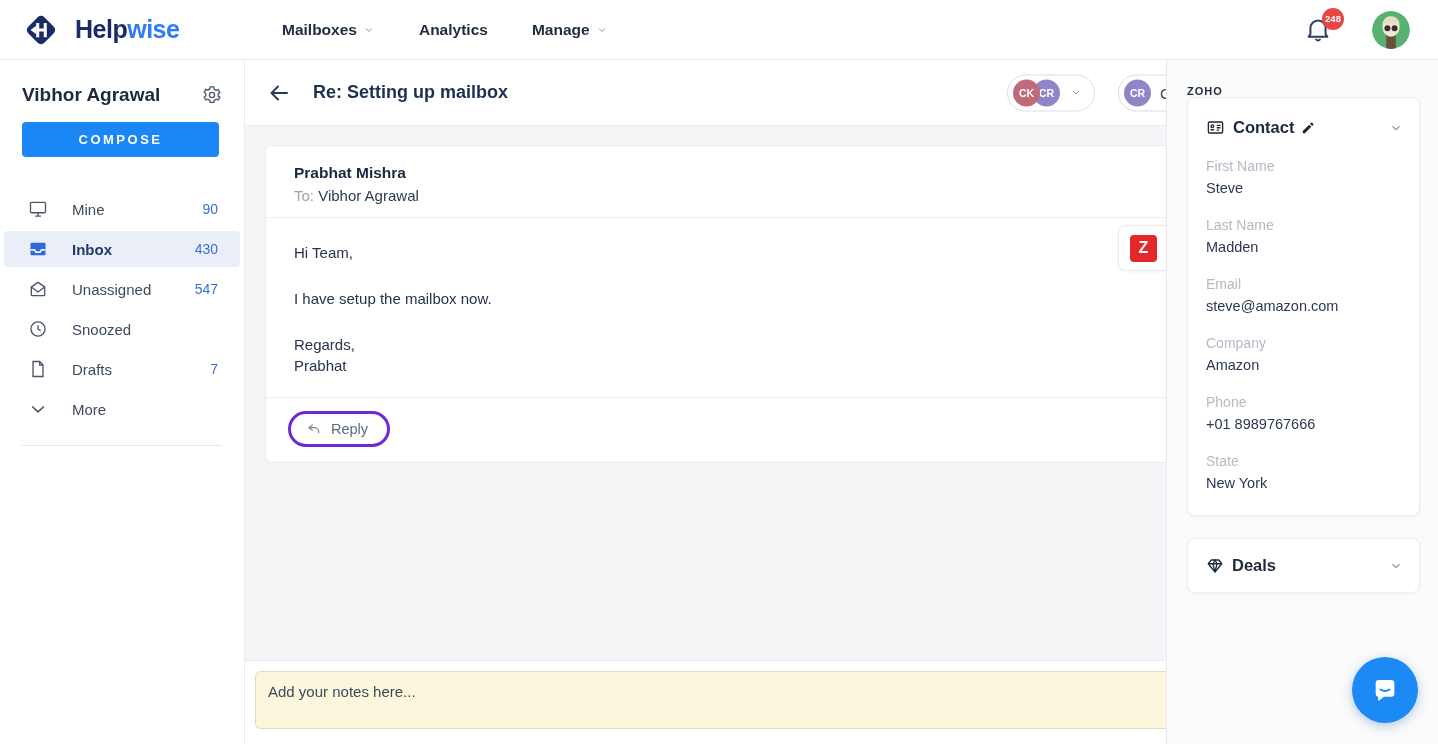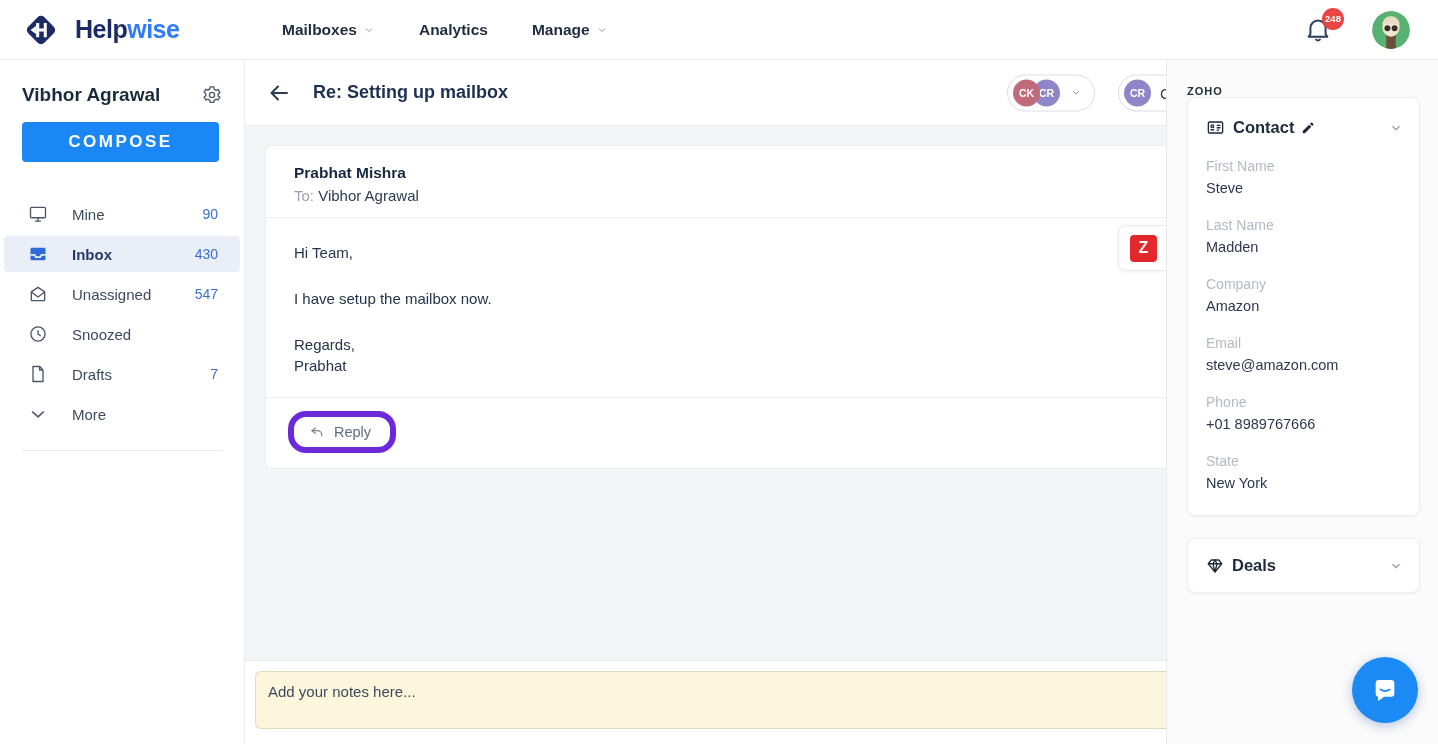--- a/index.html
+++ b/index.html
@@ -27,21 +27,21 @@
   
   .app { display:flex; height:684px; }
 
   
   .sidebar { width:245px; background:#fff; border-right:1px solid #ececf0;
     padding:24px 0 0 0; flex:0 0 auto; }
   .sb-head { display:flex; align-items:center; justify-content:space-between; padding:0 22px; }
   .sb-user { font-size:19px; font-weight:700; color:#1c2a3e; }
   .gear { width:20px; height:20px; stroke:#4a5568; stroke-width:1.6; fill:none; cursor:pointer; }
   .compose { display:block; width:197px; margin:16px 22px 0; background:#1b87f7; color:#fff;
-    border:none; border-radius:4px; font-family:inherit; font-size:17px; font-weight:700;
+    border:none; border-radius:4px; font-family:inherit; font-size:13px; font-weight:700;
     letter-spacing:2.5px; padding:10px 0; cursor:pointer; }
   .sb-nav { margin-top:34px; }
   .sb-item { display:flex; align-items:center; height:36px; padding:0 22px 0 24px;
     margin:0 4px 4px 4px; border-radius:4px; cursor:pointer; }
   .sb-item .sb-ic { width:20px; height:20px; stroke:#4a5568; stroke-width:1.6; fill:none; flex:0 0 auto; }
   .sb-item .sb-label { margin-left:24px; font-size:15px; color:#3c4a5e; }
   .sb-item .sb-count { margin-left:auto; font-size:14px; color:#3a6fd0; }
   .sb-item.active { background:#e9eef7; }
   .sb-item.active .sb-label { color:#253a66; font-weight:700; }
   .sb-divider { border:none; border-top:1px solid #e6e8ec; margin:18px 22px 0; }
@@ -72,21 +72,21 @@
   .msg-head { padding:18px 28px 13px; border-bottom:1px solid #eceef2; }
   .msg-from { font-size:15.5px; font-weight:700; color:#1a2940; }
   .msg-to { margin-top:5px; font-size:15px; color:#2c3b52; }
   .msg-to .to-label { color:#9aa3b0; }
   .msg-body { padding:24px 28px 20px; font-size:15px; color:#25344a; line-height:1.45; }
   .msg-body p { margin:0 0 24px; }
   .msg-body p.tight { margin:0; }
   .msg-body p.wide { margin:0 0 41px; }
   .msg-foot { border-top:1px solid #eceef2; padding:13px 22px 15px; }
   .reply-btn { display:inline-flex; align-items:center; gap:9px; background:#fff;
-    border:6px solid #6d28d9; border-radius:18px; padding:7px 19px 7px 15px; font-family:inherit;
+    border:3px solid #6d28d9; border-radius:18px; padding:7px 19px 7px 15px; font-family:inherit;
     font-size:14.5px; color:#5d6b7c; cursor:pointer; }
   .reply-ic { width:16px; height:16px; stroke:#7b8796; stroke-width:1.8; fill:none; }
 
   .zoho-chip { position:absolute; top:165px; right:0; width:48px; height:46px; background:#fff;
     border:1px solid #e8eaee; border-right:none; border-radius:8px 0 0 8px;
     box-shadow:0 1px 3px rgba(20,30,50,.06); display:flex; align-items:center; padding-left:11px; cursor:pointer; }
   .zoho-badge { width:27px; height:27px; background:#e3282b; border-radius:4px; color:#fff;
     font-size:16px; font-weight:700; display:flex; align-items:center; justify-content:center; }
 
   .notes-bar { position:absolute; bottom:0; left:0; right:0; height:84px; background:#fff;
@@ -312,26 +312,26 @@
       </div>
       <div class="crm-field">
         <div class="f-label">First Name</div>
         <div class="f-value">Steve</div>
       </div>
       <div class="crm-field">
         <div class="f-label">Last Name</div>
         <div class="f-value">Madden</div>
       </div>
       <div class="crm-field">
+        <div class="f-label">Email</div>
+        <div class="f-value">steve@amazon.com</div>
+      </div>
+      <div class="crm-field">
         <div class="f-label">Company</div>
         <div class="f-value">Amazon</div>
-      </div>
-      <div class="crm-field">
-        <div class="f-label">Email</div>
-        <div class="f-value">steve@amazon.com</div>
       </div>
       <div class="crm-field">
         <div class="f-label">Phone</div>
         <div class="f-value">+01 8989767666</div>
       </div>
       <div class="crm-field">
         <div class="f-label">State</div>
         <div class="f-value">New York</div>
       </div>
     </section>

